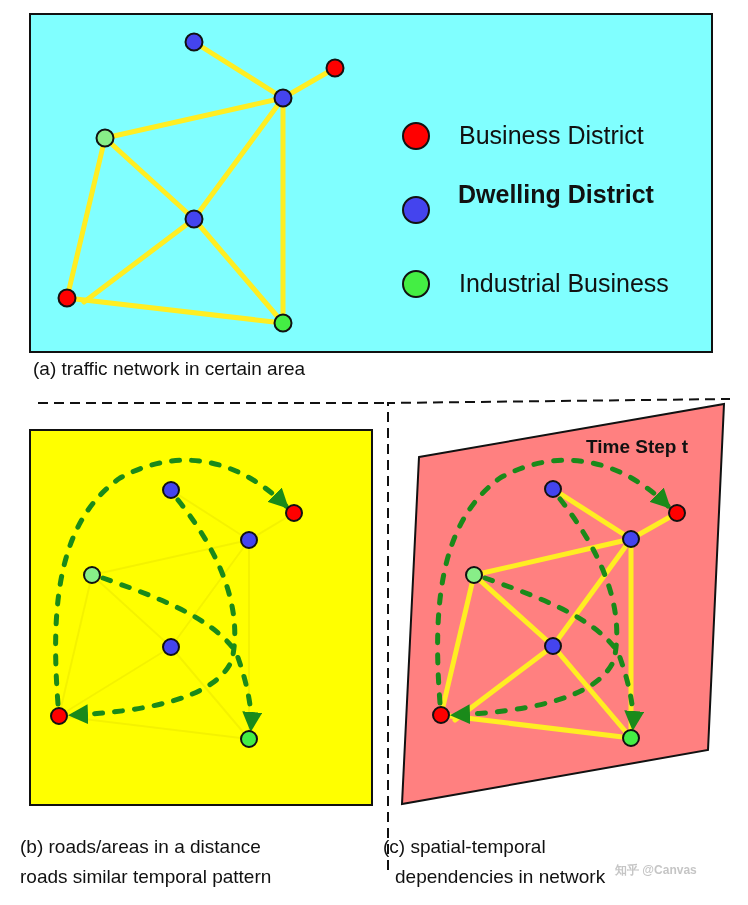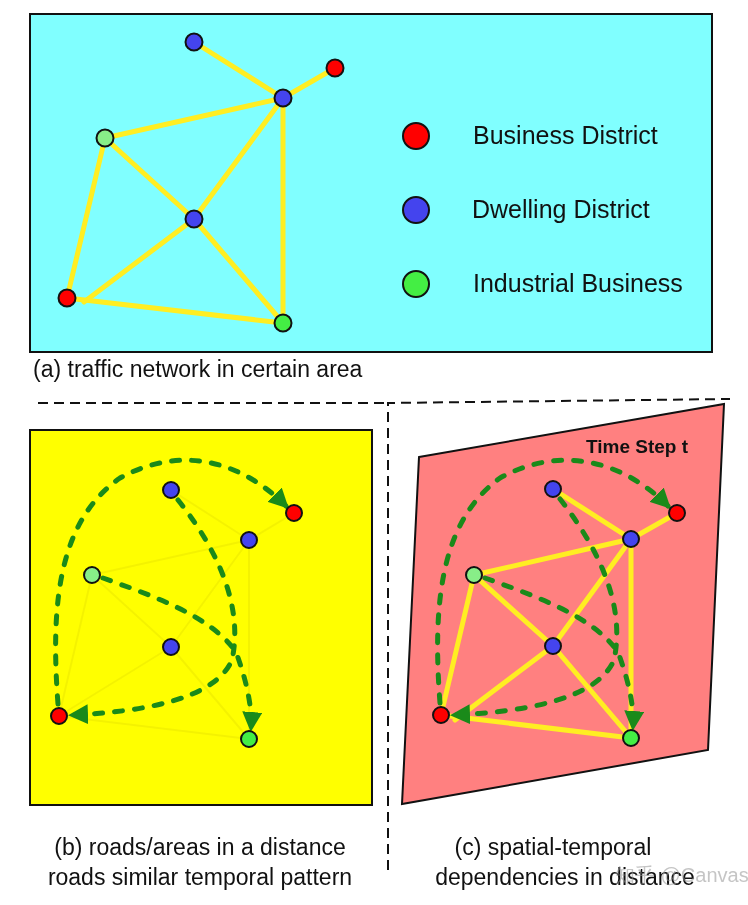--- a/index.html
+++ b/index.html
@@ -1,24 +1,24 @@
 <!DOCTYPE html>
 <html><head>
 <meta charset="utf-8">
 <style>
   html, body { margin: 0; padding: 0; background: #ffffff; }
   body { width: 748px; height: 905px; position: relative; overflow: hidden;
          font-family: "Liberation Sans", sans-serif; }
   svg { position: absolute; left: 0; top: 0; }
   .lbl { position: absolute; color: #111; font-family: "Liberation Sans", sans-serif; }
-  .cap { font-size: 23px; line-height: 30px; white-space: nowrap; }
-  .legend-text { font-size: 25px; white-space: nowrap; margin-left: 14px; }
-  .center { text-align: center; }
+  .cap { font-size: 19px; line-height: 30px; white-space: nowrap; }
+  .legend-text { font-size: 25px; white-space: nowrap; }
+  .center { text-align: left; }
   .ts { font-weight: bold; font-size: 19px; white-space: nowrap; }
-  .wm { color: rgba(150,150,150,0.55); font-size: 20px; white-space: nowrap; }
+  .wm { color: rgba(150,150,150,0.55); font-size: 12px; white-space: nowrap; font-weight: bold; }
 </style>
 </head>
 <body>
 
 <svg width="748" height="905" viewBox="0 0 748 905">
   <defs>
     <marker id="arrowG" viewBox="0 0 10 10" refX="8" refY="5" markerWidth="4" markerHeight="4" orient="auto">
       <path d="M0,0 L10,5 L0,10 z" fill="#1a8a1a"></path>
     </marker>
   </defs>
@@ -113,26 +113,26 @@
       <circle cx="631" cy="539" r="8" fill="#4444ee"></circle>
       <circle cx="474" cy="575" r="8" fill="#88ee88"></circle>
       <circle cx="553" cy="646" r="8" fill="#4444ee"></circle>
       <circle cx="441" cy="715" r="8" fill="#ff0000"></circle>
       <circle cx="631" cy="738" r="8" fill="#44ee44"></circle>
     </g>
   </g>
 </svg>
 
 <div class="lbl legend-text" style="left:459px; top:121px;">Business District</div>
-<div class="lbl legend-text" style="left:458px; top:195px;">Dwelling District</div>
+<div class="lbl legend-text" style="left:458px; top:180px;font-weight:bold;">Dwelling District</div>
 <div class="lbl legend-text" style="left:459px; top:269px;">Industrial Business</div>
 
 <div class="lbl cap" style="left:33px; top:354px;">(a) traffic network in certain area</div>
 
 <div class="lbl ts" style="left:586px; top:436px;text-align:center;">Time Step t</div>
 
 <div class="lbl cap center" style="left:20px; width:360px; top:832px;">(b) roads/areas in a distance</div>
 <div class="lbl cap center" style="left:20px; width:360px; top:862px;">roads similar temporal pattern</div>
 
 <div class="lbl cap center" style="left:383px; width:340px; top:832px;">(c) spatial-temporal</div>
-<div class="lbl cap center" style="left:395px; width:340px; top:862px;">dependencies in distance</div>
+<div class="lbl cap center" style="left:395px; width:340px; top:862px;">dependencies in network</div>
 
 <div class="lbl wm" style="left:615px; top:862px;">知乎 @Canvas</div>
 
 </body></html>

